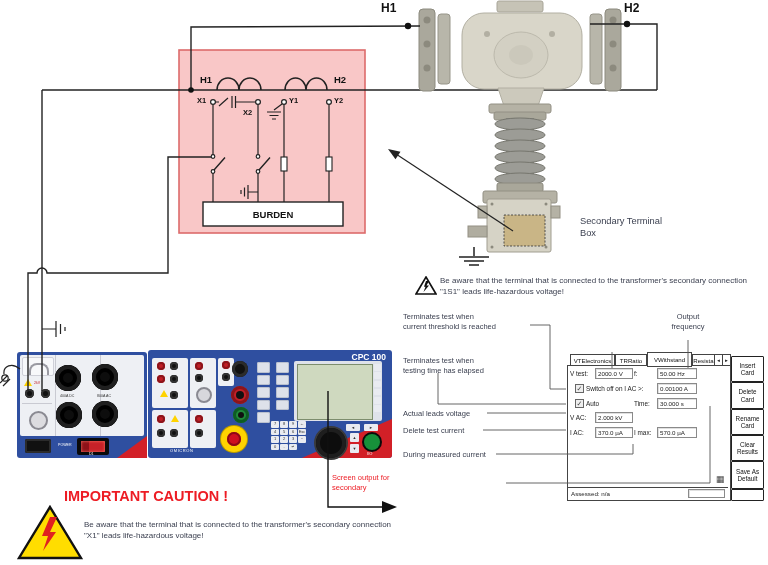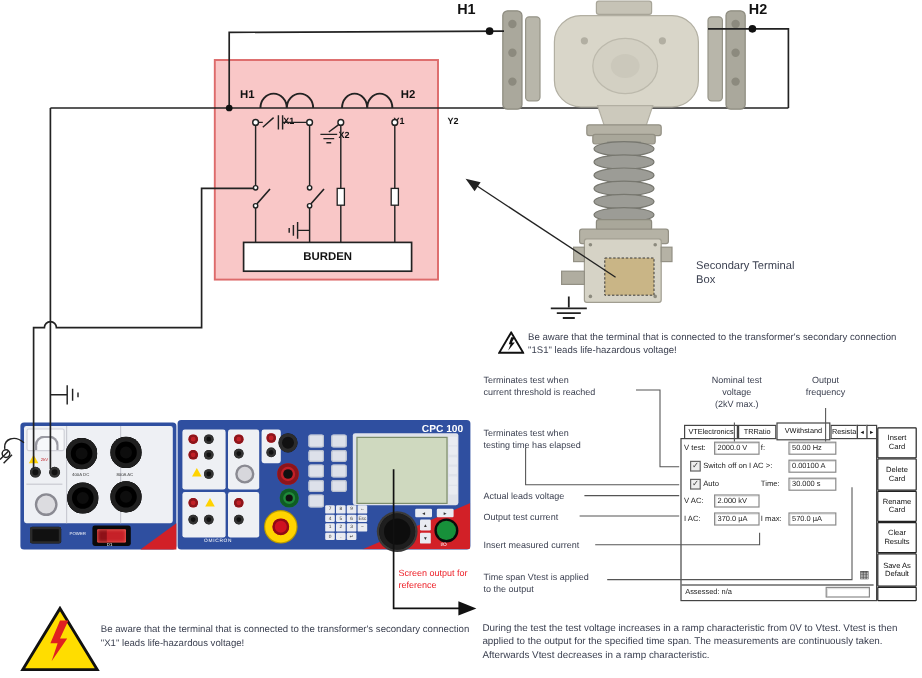--- a/index.html
+++ b/index.html
@@ -7,21 +7,21 @@
           font-family:"Liberation Sans",sans-serif;}
   .abs{position:absolute;}
   svg{position:absolute;left:0;top:0;}
   #svg-under{z-index:1;}
   .html-layer{z-index:2;}
   #svg-over{z-index:3;pointer-events:none;}
 
   
   .lbl-h{font-size:12px;font-weight:bold;color:#111;z-index:2;}
   .lbl-ch{font-size:9.5px;font-weight:bold;color:#111;z-index:2;}
-  .lbl-t{font-size:7.5px;font-weight:bold;color:#111;z-index:2;margin-left:39px;}
+  .lbl-t{font-size:7.5px;font-weight:bold;color:#111;z-index:2;}
   .ann{font-size:7.5px;color:#3a3f4f;line-height:1.3;white-space:pre-line;z-index:2;}
   .body-txt{font-size:8px;color:#3a3f4f;line-height:1.32;z-index:2;}
   .red-txt{color:#ed1c24;}
   .burden-box{display:flex;align-items:center;justify-content:center;font-size:9.5px;
               font-weight:bold;color:#111;z-index:2;}
 
   
   #panel{z-index:2;font-family:"Liberation Sans",sans-serif;}
   .tab{position:absolute;top:2px;height:11px;background:#fff;border:1px solid #444;
        font-size:6.1px;line-height:11px;text-align:center;color:#111;overflow:hidden;white-space:nowrap;}
@@ -122,42 +122,37 @@
   <div class="abs ann html-layer" style="left:580px;top:215px;width:90px;font-size:9.3px">Secondary Terminal Box</div>
 
   <svg class="abs html-layer" style="left:415px;top:276px" width="22" height="19" viewBox="0 0 22 19">
     <polygon points="11,1 21,18 1,18" fill="#fff" stroke="#111" stroke-width="1.6"></polygon>
     <path d="M11,5 L14,5 L11.5,9.5 L14,9.5 L8.5,16 L10.5,10.8 L9,10.8 Z" fill="#111"></path>
   </svg>
   <div class="abs body-txt html-layer" style="left:440px;top:276px;width:322px">Be aware that the terminal that is connected to the transformer's secondary connection "1S1" leads life-hazardous voltage!</div>
 
   <div class="abs ann html-layer" style="left:403px;top:312px;width:120px">Terminates test when
 current threshold is reached</div>
-  <div class="abs ann html-layer" style="left:583px;top:312px;width:62px;text-align:center">Nominal test
-voltage
-(2kV max.)</div>
   <div class="abs ann html-layer" style="left:662px;top:312px;width:52px;text-align:center">Output
 frequency</div>
   <div class="abs ann html-layer" style="left:403px;top:356px;width:120px">Terminates test when
 testing time has elapsed</div>
   <div class="abs ann html-layer" style="left:403px;top:409px;width:120px">Actual leads voltage</div>
-  <div class="abs ann html-layer" style="left:403px;top:426px;width:120px">Output test current</div>
-  <div class="abs ann html-layer" style="left:403px;top:450px;width:130px">Insert measured current</div>
-  <div class="abs ann html-layer" style="left:403px;top:476px;width:130px">Time span Vtest is applied
-to the output</div>
+  <div class="abs ann html-layer" style="left:403px;top:426px;width:120px">Delete test current</div>
+  <div class="abs ann html-layer" style="left:403px;top:450px;width:130px">During measured current</div>
   <div class="abs ann red-txt html-layer" style="left:332px;top:473px;width:70px;color:#ed1c24">Screen output for
-reference</div>
-
+secondary</div>
+
+  <div class="abs html-layer" style="left:64px;top:488px;font-size:14.5px;font-weight:bold;color:#ed1c24">IMPORTANT CAUTION !</div>
   <svg class="abs html-layer" style="left:16px;top:505px" width="68" height="56" viewBox="0 0 68 56">
     <polygon points="34,2 65,53 3,53" fill="#ffdd00" stroke="#111" stroke-width="2.4"></polygon>
     <path d="M34,12 L41,12 L34,27 L40,27 L27,46 L32,31 L26,31 Z" fill="#e02020"></path>
   </svg>
   <div class="abs body-txt html-layer" style="left:84px;top:520px;width:310px">Be aware that the terminal that is connected to the transformer's secondary connection "X1" leads life-hazardous voltage!</div>
 
-  <div class="abs body-txt html-layer" style="left:402px;top:519px;width:364px;font-size:8.2px">During the test the test voltage increases in a ramp characteristic from 0V to Vtest. Vtest is then applied to the output for the specified time span. The measurements are continuously taken. Afterwards Vtest decreases in a ramp characteristic.</div>
 
   <div id="panel" class="abs" style="left:567px;top:352px;width:197px;height:148px">
     <div class="tab" style="left:3px;width:43px">VTElectronics</div>
     <div class="tab" style="left:48px;width:30px">TRRatio</div>
     <div class="tab active" style="left:80px;width:43px">VWithstand</div>
     <div class="tab" style="left:125px;width:21px">Resista</div>
     <div class="tab arrowbtn" style="left:147px;width:7px">◄</div>
     <div class="tab arrowbtn" style="left:155px;width:7px">►</div>
 
     <div class="pbody">

